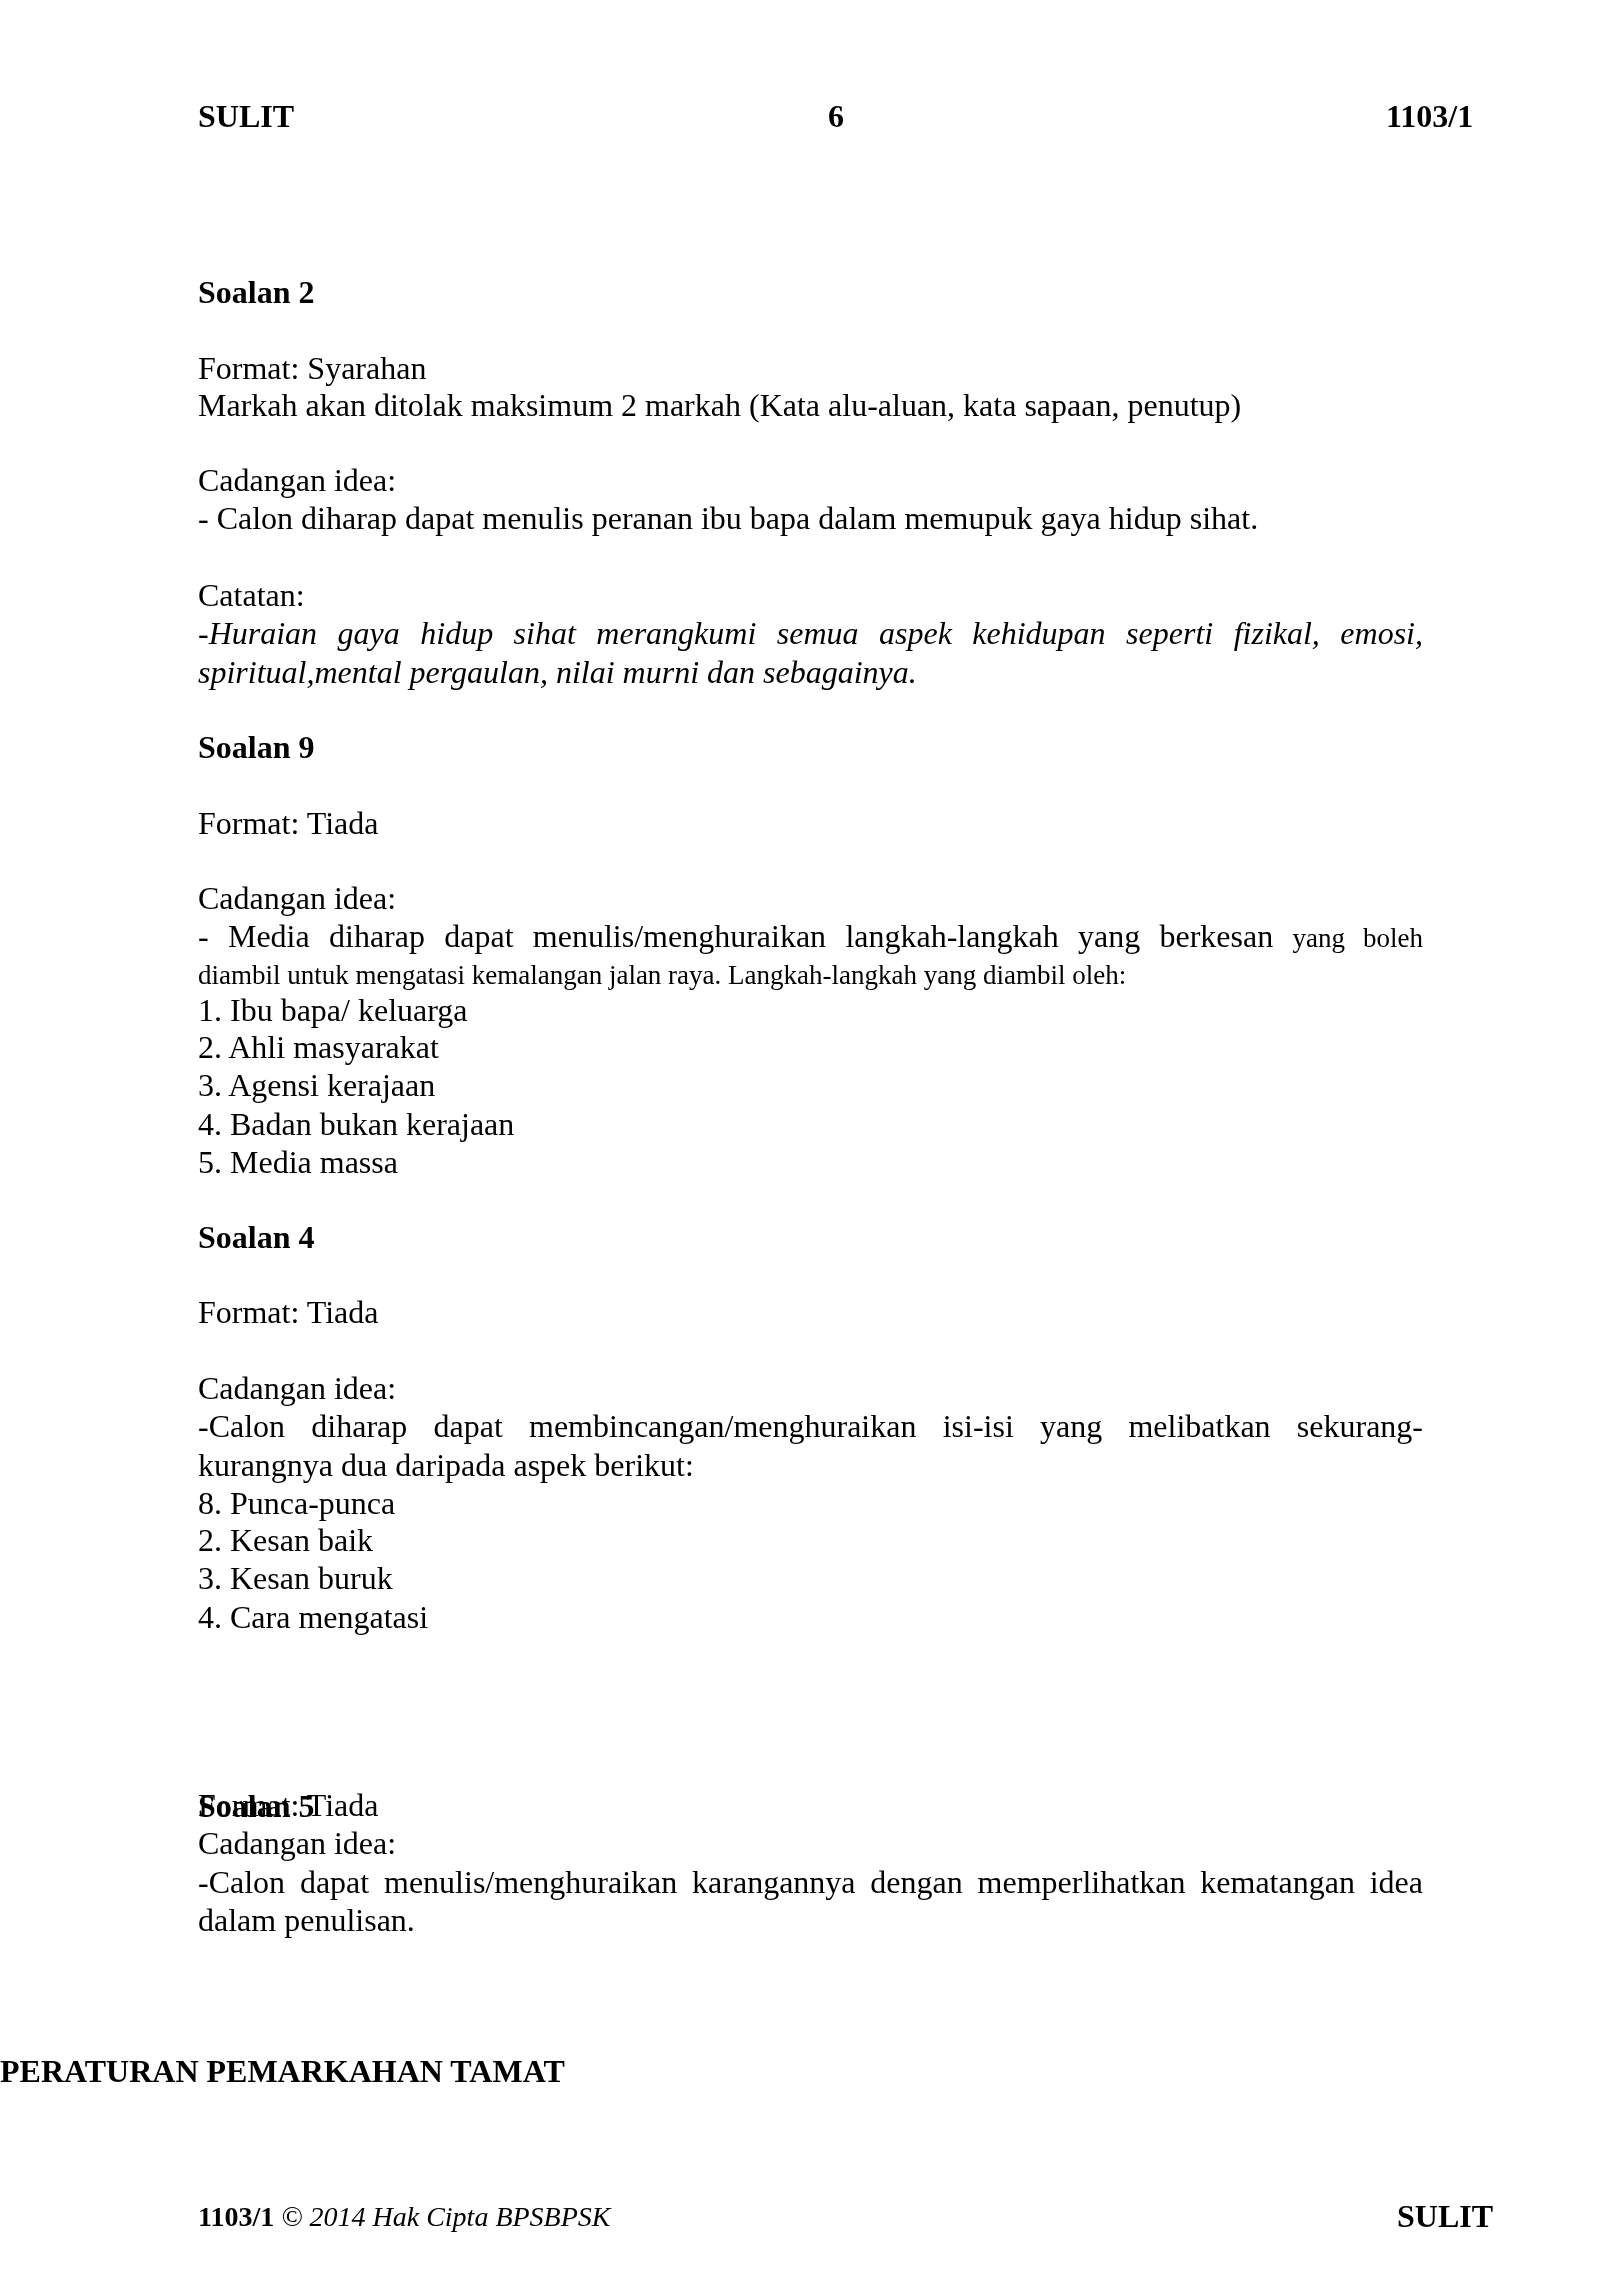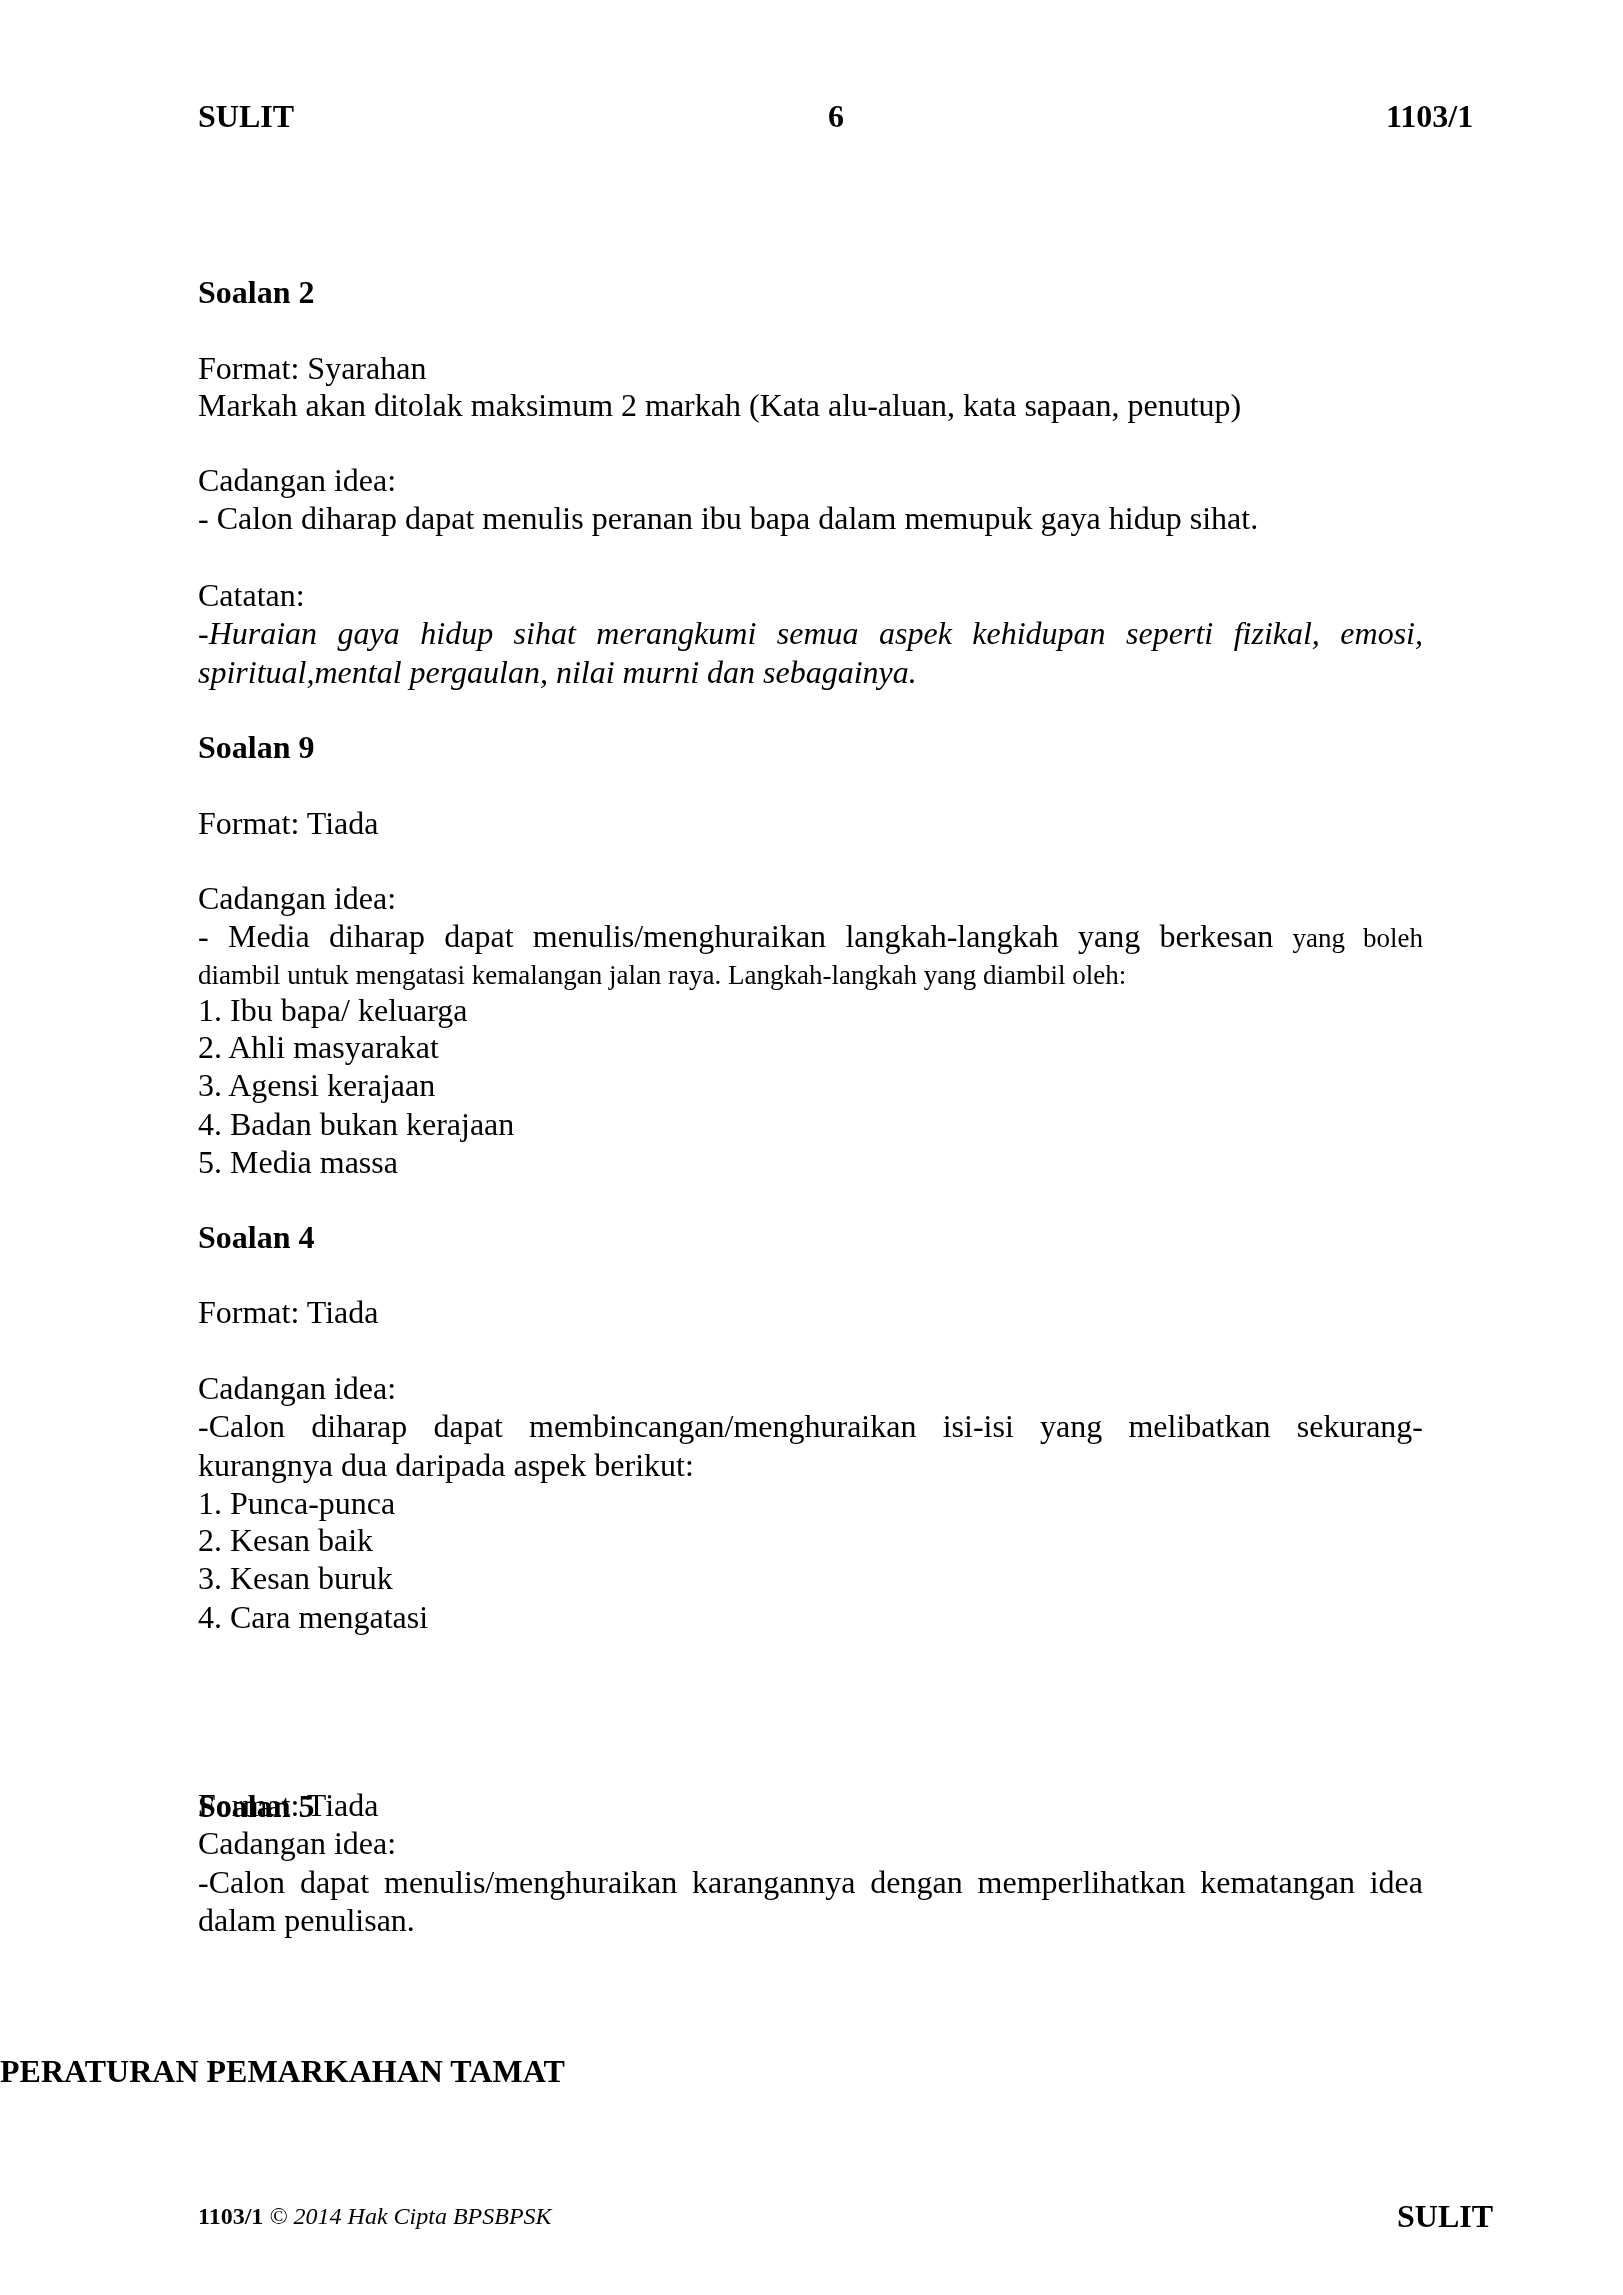--- a/index.html
+++ b/index.html
@@ -56,35 +56,35 @@
   </div>
 </div>
 
 <div>
   <div class="body-line bold" style="top:1219px;">Soalan 4</div>
   <div class="body-line" style="top:1294px;">Format: Tiada</div>
   <div class="body-line" style="top:1370px;">Cadangan idea:</div>
   <div class="just" style="top:1408px;">-Calon diharap dapat membincangan/menghuraikan isi-isi yang melibatkan sekurang-</div>
   <div class="body-line" style="top:1447px;">kurangnya dua daripada aspek berikut:</div>
   <div>
-    <div class="body-line" style="top:1485px;">1. Punca-punca</div>
+    <div class="body-line" style="top:1485px;">8. Punca-punca</div>
     <div class="body-line" style="top:1522px;">2. Kesan baik</div>
     <div class="body-line" style="top:1560px;">3. Kesan buruk</div>
     <div class="body-line" style="top:1599px;">4. Cara mengatasi</div>
   </div>
 </div>
 
 <div>
   <div class="body-line bold" style="top:1788px;">Soalan 5</div>
   <div class="body-line" style="top:1787px;">Format: Tiada</div>
   <div class="body-line" style="top:1825px;">Cadangan idea:</div>
   <div class="just" style="top:1864px;">-Calon dapat menulis/menghuraikan karangannya dengan memperlihatkan kematangan idea</div>
   <div class="body-line" style="top:1902px;">dalam penulisan.</div>
 </div>
 
 <div class="center" style="top:2053px;">PERATURAN PEMARKAHAN TAMAT</div>
 
-<div class="abs" style="left:198px; top:2198px; font-size:24px; line-height:37px;">
+<div class="abs" style="left:198px; top:2198px; font-size:28px; line-height:37px;">
   <span class="bold">1103/1</span>
   <span class="ital">© 2014 Hak Cipta BPSBPSK</span>
 </div>
 <div class="abs hdr" style="left:1397px; top:2198px;">SULIT</div>
 
 
 </body></html>

